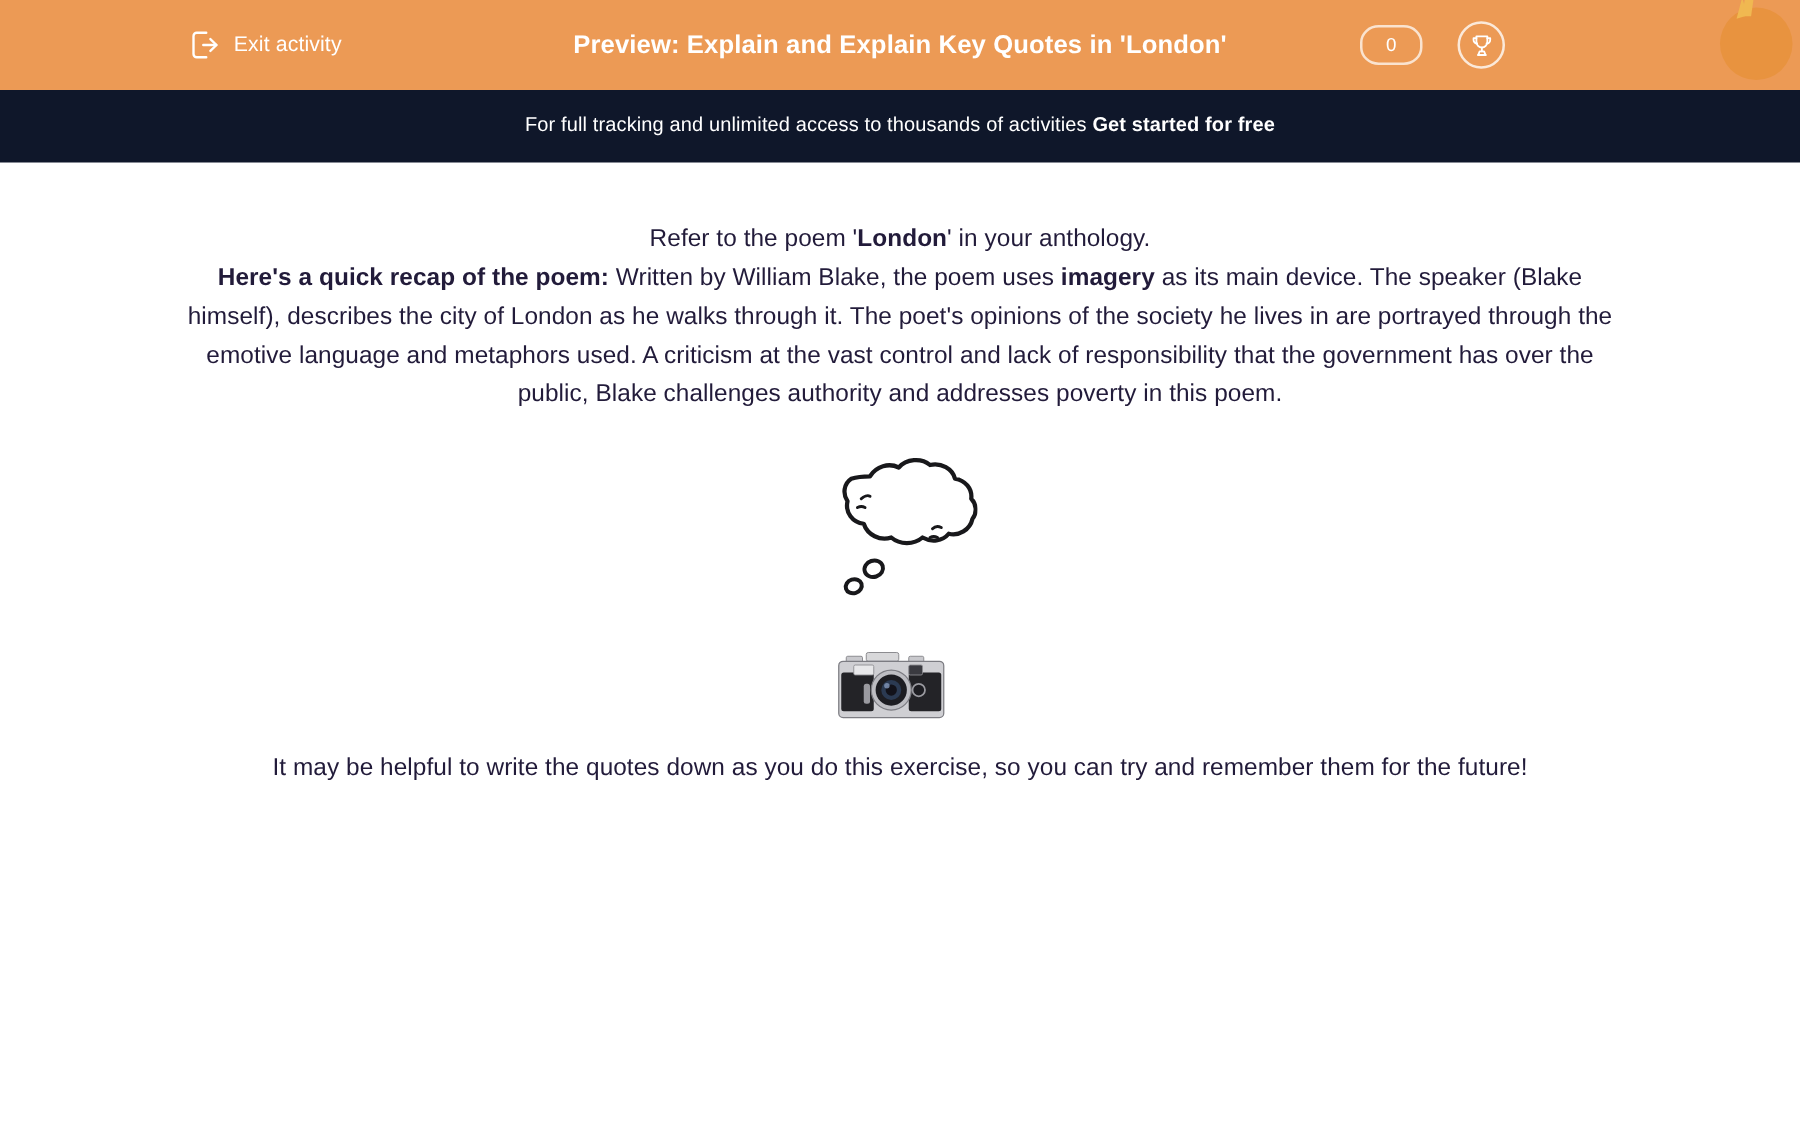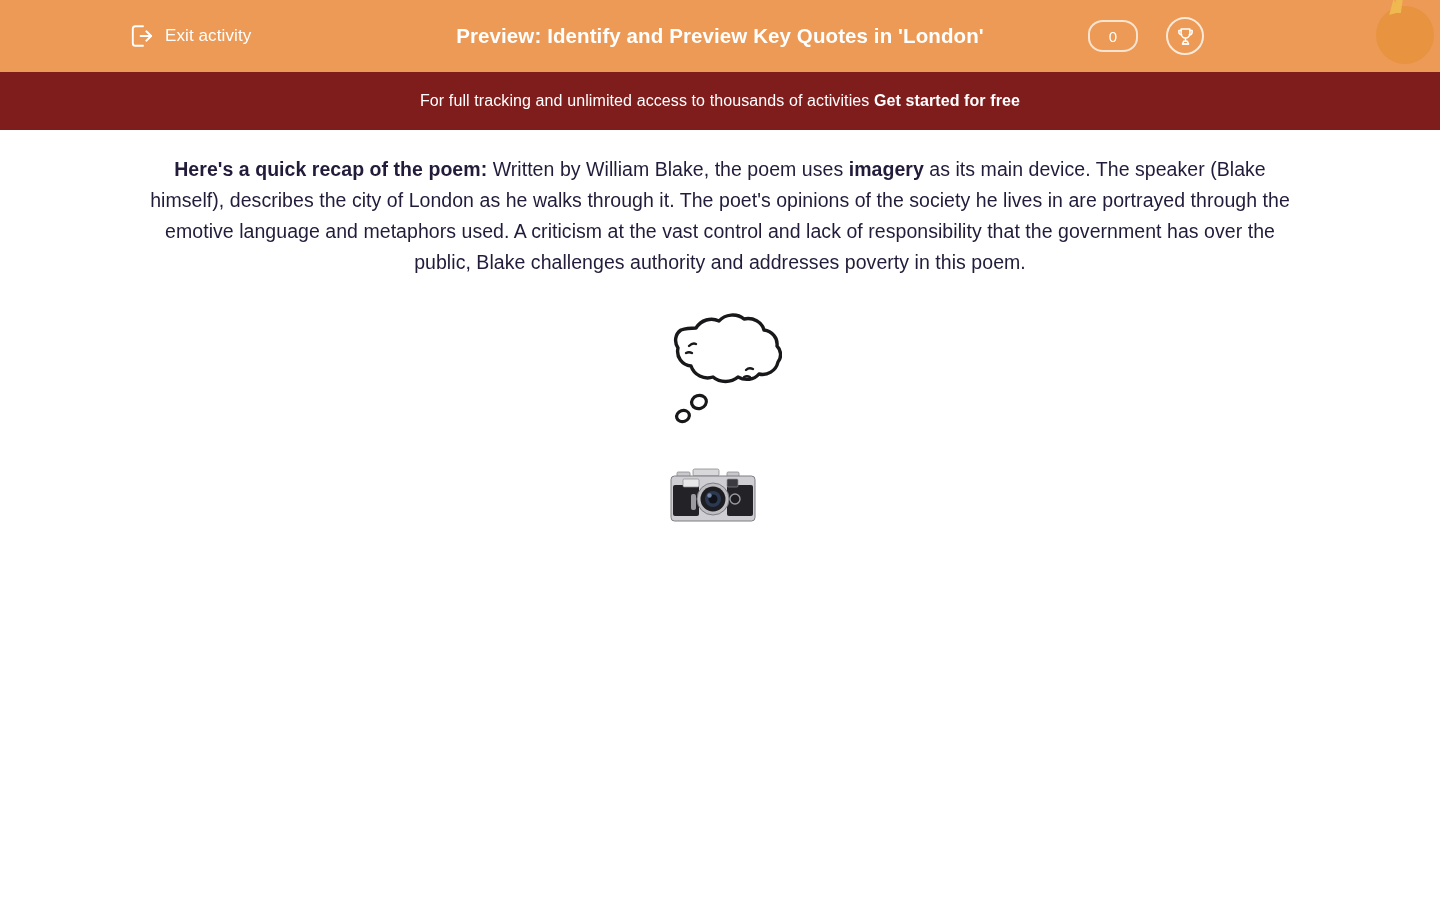--- a/index.html
+++ b/index.html
@@ -20,21 +20,21 @@
     width: 1440px;
     height: 72px;
     background: #ec9a55;
     display: flex;
     align-items: center;
     flex-shrink: 0;
   }
 
   .exit-activity {
     position: absolute;
-    left: 129px;
+    left: 151px;
     top: 50%;
     transform: translateY(-50%);
     display: flex;
     align-items: center;
     gap: 10px;
     cursor: pointer;
     user-select: none;
   }
   .exit-icon {
     width: 26px;
@@ -137,21 +137,21 @@
     width: 7px;
     height: 16px;
     background: #f0b851;
     transform: skewX(-8deg);
   }
 
   
   .promo-banner {
     width: 1440px;
     height: 58px;
-    background: #7f1d1d;
+    background: #0f172a;
     display: flex;
     align-items: center;
     justify-content: center;
     flex-shrink: 0;
   }
   .promo-text {
     color: #ffffff;
     font-size: 16px;
     font-weight: 400;
     letter-spacing: 0.1px;
@@ -205,21 +205,21 @@
     <span>
       <svg class="exit-icon" viewBox="0 0 26 26" fill="none" stroke="#ffffff" stroke-width="1.9" stroke-linecap="round" stroke-linejoin="round">
         <path d="M14 3.2 H6.4 A2.6 2.6 0 0 0 3.8 5.8 V20.2 A2.6 2.6 0 0 0 6.4 22.8 H14"></path>
         <path d="M17.3 8.3 L22.2 13 L17.3 17.7"></path>
         <path d="M11.6 13 H22"></path>
       </svg>
     </span>
     <span class="exit-label">Exit activity</span>
   </div>
 
-  <div class="header-title">Preview: Identify and Preview Key Quotes in 'London'</div>
+  <div class="header-title">Preview: Explain and Explain Key Quotes in 'London'</div>
 
   <div class="header-right">
 
     <div class="score-pill">
       <span>0</span>
     </div>
 
     <div class="trophy-button">
       <span>
         <svg class="trophy-svg trophy-icon" viewBox="0 0 24 24" fill="none" stroke="#ffffff" stroke-width="1.7" stroke-linecap="round" stroke-linejoin="round">
@@ -243,20 +243,23 @@
 </div>
 
 <div class="promo-banner">
   <div class="promo-text">
     <span>For full tracking and unlimited access to thousands of activities</span><span>&nbsp;</span><span class="promo-cta">Get started for free</span>
   </div>
 </div>
 
 <div class="content">
 
+  <p class="para para-intro">
+    <span>Refer to the poem '</span><b>London</b><span>' in your anthology.</span>
+  </p>
 
   <p class="para para-recap">
     <b>Here's a quick recap of the poem:</b><span> Written by William Blake, the poem uses </span><b>imagery</b><span> as its main device. The speaker (Blake himself), describes the city of London as he walks through it. The poet's opinions of the society he lives in are portrayed through the emotive language and metaphors used. A criticism at the vast control and lack of responsibility that the government has over the public, Blake challenges authority and addresses poverty in this poem.</span>
   </p>
 
   <div class="emoji-row emoji-thought">
     <span>
       <svg class="thought-svg" viewBox="0 0 124 118" fill="none">
         <path d="M38 18c5-8 15-11 23-7 6-7 18-8 25-2 9-2 18 3 20 11 8 1 14 8 13 16 4 4 5 11 1 16-2 9-11 14-19 12-5 6-14 7-21 3-7 6-18 6-25 0-9 3-19-2-22-11-9-1-15-9-13-18-4-6-3-14 3-18 3-1 8-2 15-2z" fill="#ffffff" stroke="#18181b" stroke-width="3.4" stroke-linejoin="round"></path>
         <path d="M31 36c2-2 5-3 7-2" stroke="#18181b" stroke-width="2.4" stroke-linecap="round"></path>
@@ -285,15 +288,16 @@
         <circle cx="44" cy="33" r="12.5" fill="#1d1d22"></circle>
         <circle cx="44" cy="33" r="8" fill="#2b3a52"></circle>
         <circle cx="44" cy="33" r="4.5" fill="#12121a"></circle>
         <circle cx="40.5" cy="29.5" r="2.2" fill="#7f93b5" opacity="0.85"></circle>
         <rect x="22" y="28" width="5" height="16" rx="2" fill="#9a9aa0"></rect>
         <circle cx="66" cy="33" r="5" fill="#1d1d22" stroke="#9a9aa0" stroke-width="1.4"></circle>
       </svg>
     </span>
   </div>
 
+  <p class="para para-helpful">It may be helpful to write the quotes down as you do this exercise, so you can try and remember them for the future!</p>
 
 
 </div>
 
 </body></html>

